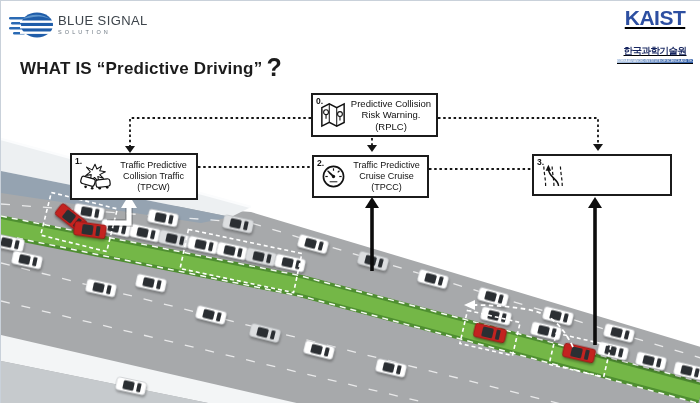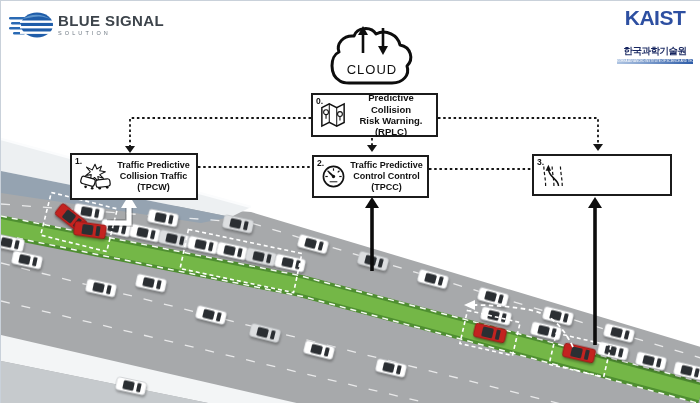--- a/index.html
+++ b/index.html
@@ -27,38 +27,38 @@
   .dotted-head{fill:#161616;}
   .black-arrow{stroke:#0c0c0c;stroke-width:3.6;}
   .black-head{fill:#0c0c0c;}
   .white-arrow-sh{stroke:rgba(0,0,0,.18);stroke-width:8;fill:none;}
   .white-arrow{stroke:#fff;stroke-width:5;fill:none;}
   .white-head{fill:#fff;}
   .lc-dash{stroke:#fff;stroke-width:1.8;fill:none;stroke-dasharray:4.5 3.5;}
   
   .logo-wrap{position:absolute;left:7px;top:7px;z-index:3;display:flex;align-items:center;}
   .logo-text{margin-left:4px;}
-  .logo-line1{font-size:15px;font-weight:bold;color:#3d444b;letter-spacing:.4px;}
+  .logo-line1{font-size:13px;font-weight:normal;color:#3d444b;letter-spacing:.4px;}
   .logo-line2{font-size:5.5px;color:#6b7680;letter-spacing:3.1px;margin-top:1px;}
   .title{position:absolute;left:19px;top:52px;z-index:3;font-size:17px;font-weight:600;
     color:#1c1c1c;letter-spacing:.2px;white-space:nowrap;}
   .title .q{font-size:25px;font-weight:bold;margin-left:4px;vertical-align:-2px;}
-  .kaist{position:absolute;left:616px;top:6px;width:76px;z-index:3;text-align:center;}
+  .kaist{position:absolute;left:616px;top:6px;width:76px;z-index:3;text-align:center;text-decoration:underline;}
   .kaist-name{font-size:21px;font-weight:bold;color:var(--kaist_blue);letter-spacing:-.5px;line-height:1.05;}
   .kaist-kr{font-size:9.5px;font-weight:bold;color:var(--kaist_navy);letter-spacing:-.5px;margin-top:16px;white-space:nowrap;}
   .kaist-bar{margin-top:1px;height:5px;background:linear-gradient(90deg,#aec4e2,#2d5ca8);
     color:#fff;font-size:3px;line-height:5px;white-space:nowrap;overflow:hidden;}
   
   .cloud{position:absolute;left:327px;top:21px;z-index:3;}
   
   .box{position:absolute;background:#fff;border:2px solid #1b1b1b;z-index:3;
     display:flex;align-items:center;box-sizing:border-box;}
   .box .num{position:absolute;top:1px;left:3px;font-size:8.5px;font-weight:bold;color:#111;}
   .box .icon{flex:0 0 auto;margin-left:7px;display:flex;}
-  .box .txt{flex:1 1 auto;text-align:center;font-size:9px;font-weight:bold;
+  .box .txt{flex:1 1 auto;text-align:center;font-size:9px;font-weight:normal;
     line-height:1.2;color:#101010;padding:0 2px;}
   .box-pcrm{left:310px;top:92px;width:127px;height:44px;}
   .box-pcrm .txt{font-size:9.5px;}
   .box-1{left:69px;top:152px;width:128px;height:47px;}
   .box-2{left:311px;top:154px;width:117px;height:43px;}
   .box-3{left:531px;top:153px;width:140px;height:42px;}
   .ic{stroke:#111;fill:#fff;}
 </style>
 </head>
 <body>
@@ -319,41 +319,31 @@
       <rect x="12" y="12.5" width="34" height="2.4" fill="#fff"></rect>
       <rect x="12" y="18" width="34" height="2.4" fill="#fff"></rect>
       <rect x="12" y="23.5" width="34" height="2.4" fill="#fff"></rect>
     </svg>
     <div class="logo-text">
       <div class="logo-line1">BLUE SIGNAL</div>
       <div class="logo-line2">SOLUTION</div>
     </div>
   </div>
 
+  <div class="title">
+    <span>WHAT IS</span>
+    <span>“Predictive Driving”</span><span class="q">?</span>
+  </div>
 
   <div class="kaist">
     <div class="kaist-name">KAIST</div>
     <div class="kaist-kr">한국과학기술원</div>
     <div class="kaist-bar">KOREA ADVANCED INSTITUTE OF SCIENCE AND TECHNOLOGY</div>
   </div>
 
-  <div class="cloud">
-    <svg width="88" height="68" viewBox="0 0 88 68">
-      <path d="M21,61 H64 C75,61 82,53 79,44 C86,37 83,25 72,23 C70,13 58,7 48,12 C43,4 29,5 26,14 C15,13 8,22 11,30 C2,34 1,53 12,59 C15,61 18,61 21,61 Z" fill="#fff" stroke="#0d0d0d" stroke-width="3" stroke-linejoin="round"></path>
-      <g>
-        <line x1="35" y1="31" x2="35" y2="10" stroke="#0d0d0d" stroke-width="2.6"></line>
-        <polygon points="30,13 40,13 35,4" fill="#0d0d0d"></polygon>
-      </g>
-      <g>
-        <line x1="55" y1="6" x2="55" y2="27" stroke="#0d0d0d" stroke-width="2.6"></line>
-        <polygon points="50,24 60,24 55,33" fill="#0d0d0d"></polygon>
-      </g>
-      <text x="44" y="52" text-anchor="middle" font-size="13" letter-spacing="1" fill="#0d0d0d" font-family="Liberation Sans, sans-serif">CLOUD</text>
-    </svg>
-  </div>
 
   <div class="box box-pcrm">
     <span class="num">0.</span>
     <span class="icon">
       <svg width="26" height="28" viewBox="0 0 28 30">
         <path class="ic" stroke-width="1.6" d="M2,7 L10,3 L18,7 L26,3 L26,23 L18,27 L10,23 L2,27 Z"></path>
         <line x1="10" y1="3" x2="10" y2="23" stroke="#111" stroke-width="1.1"></line>
         <line x1="18" y1="7" x2="18" y2="27" stroke="#111" stroke-width="1.1"></line>
         <circle cx="6.5" cy="12" r="2.6" fill="none" stroke="#111" stroke-width="1.2"></circle>
         <line x1="6.5" y1="14.6" x2="6.5" y2="19" stroke="#111" stroke-width="1.2"></line>
@@ -398,21 +388,21 @@
         <line x1="19.2" y1="7" x2="17.4" y2="8.8" stroke="#111" stroke-width="1.2"></line>
         <line x1="4.5" y1="13" x2="7" y2="13" stroke="#111" stroke-width="1.2"></line>
         <line x1="21.5" y1="13" x2="19" y2="13" stroke="#111" stroke-width="1.2"></line>
         <line x1="13" y1="13" x2="8.2" y2="8.5" stroke="#111" stroke-width="1.8"></line>
         <circle cx="13" cy="13" r="1.7" fill="#111"></circle>
         <line x1="9" y1="18.5" x2="17" y2="18.5" stroke="#111" stroke-width="1"></line>
       </svg>
     </span>
     <span class="txt">
       <span>Traffic Predictive</span><br>
-      <span>Control Control</span><br>
+      <span>Cruise Cruise</span><br>
       <span>(TPCC)</span>
     </span>
   </div>
 
   <div class="box box-3">
     <span class="num">3.</span>
     <span class="icon">
       <svg width="24" height="26" viewBox="0 0 26 26">
         <path d="M5,25 C5,16 3,11 3,1" fill="none" stroke="#111" stroke-width="1.3" stroke-dasharray="3.5 2.5"></path>
         <path d="M14,25 C14,16 12,11 12,1" fill="none" stroke="#111" stroke-width="1.3" stroke-dasharray="3.5 2.5"></path>

